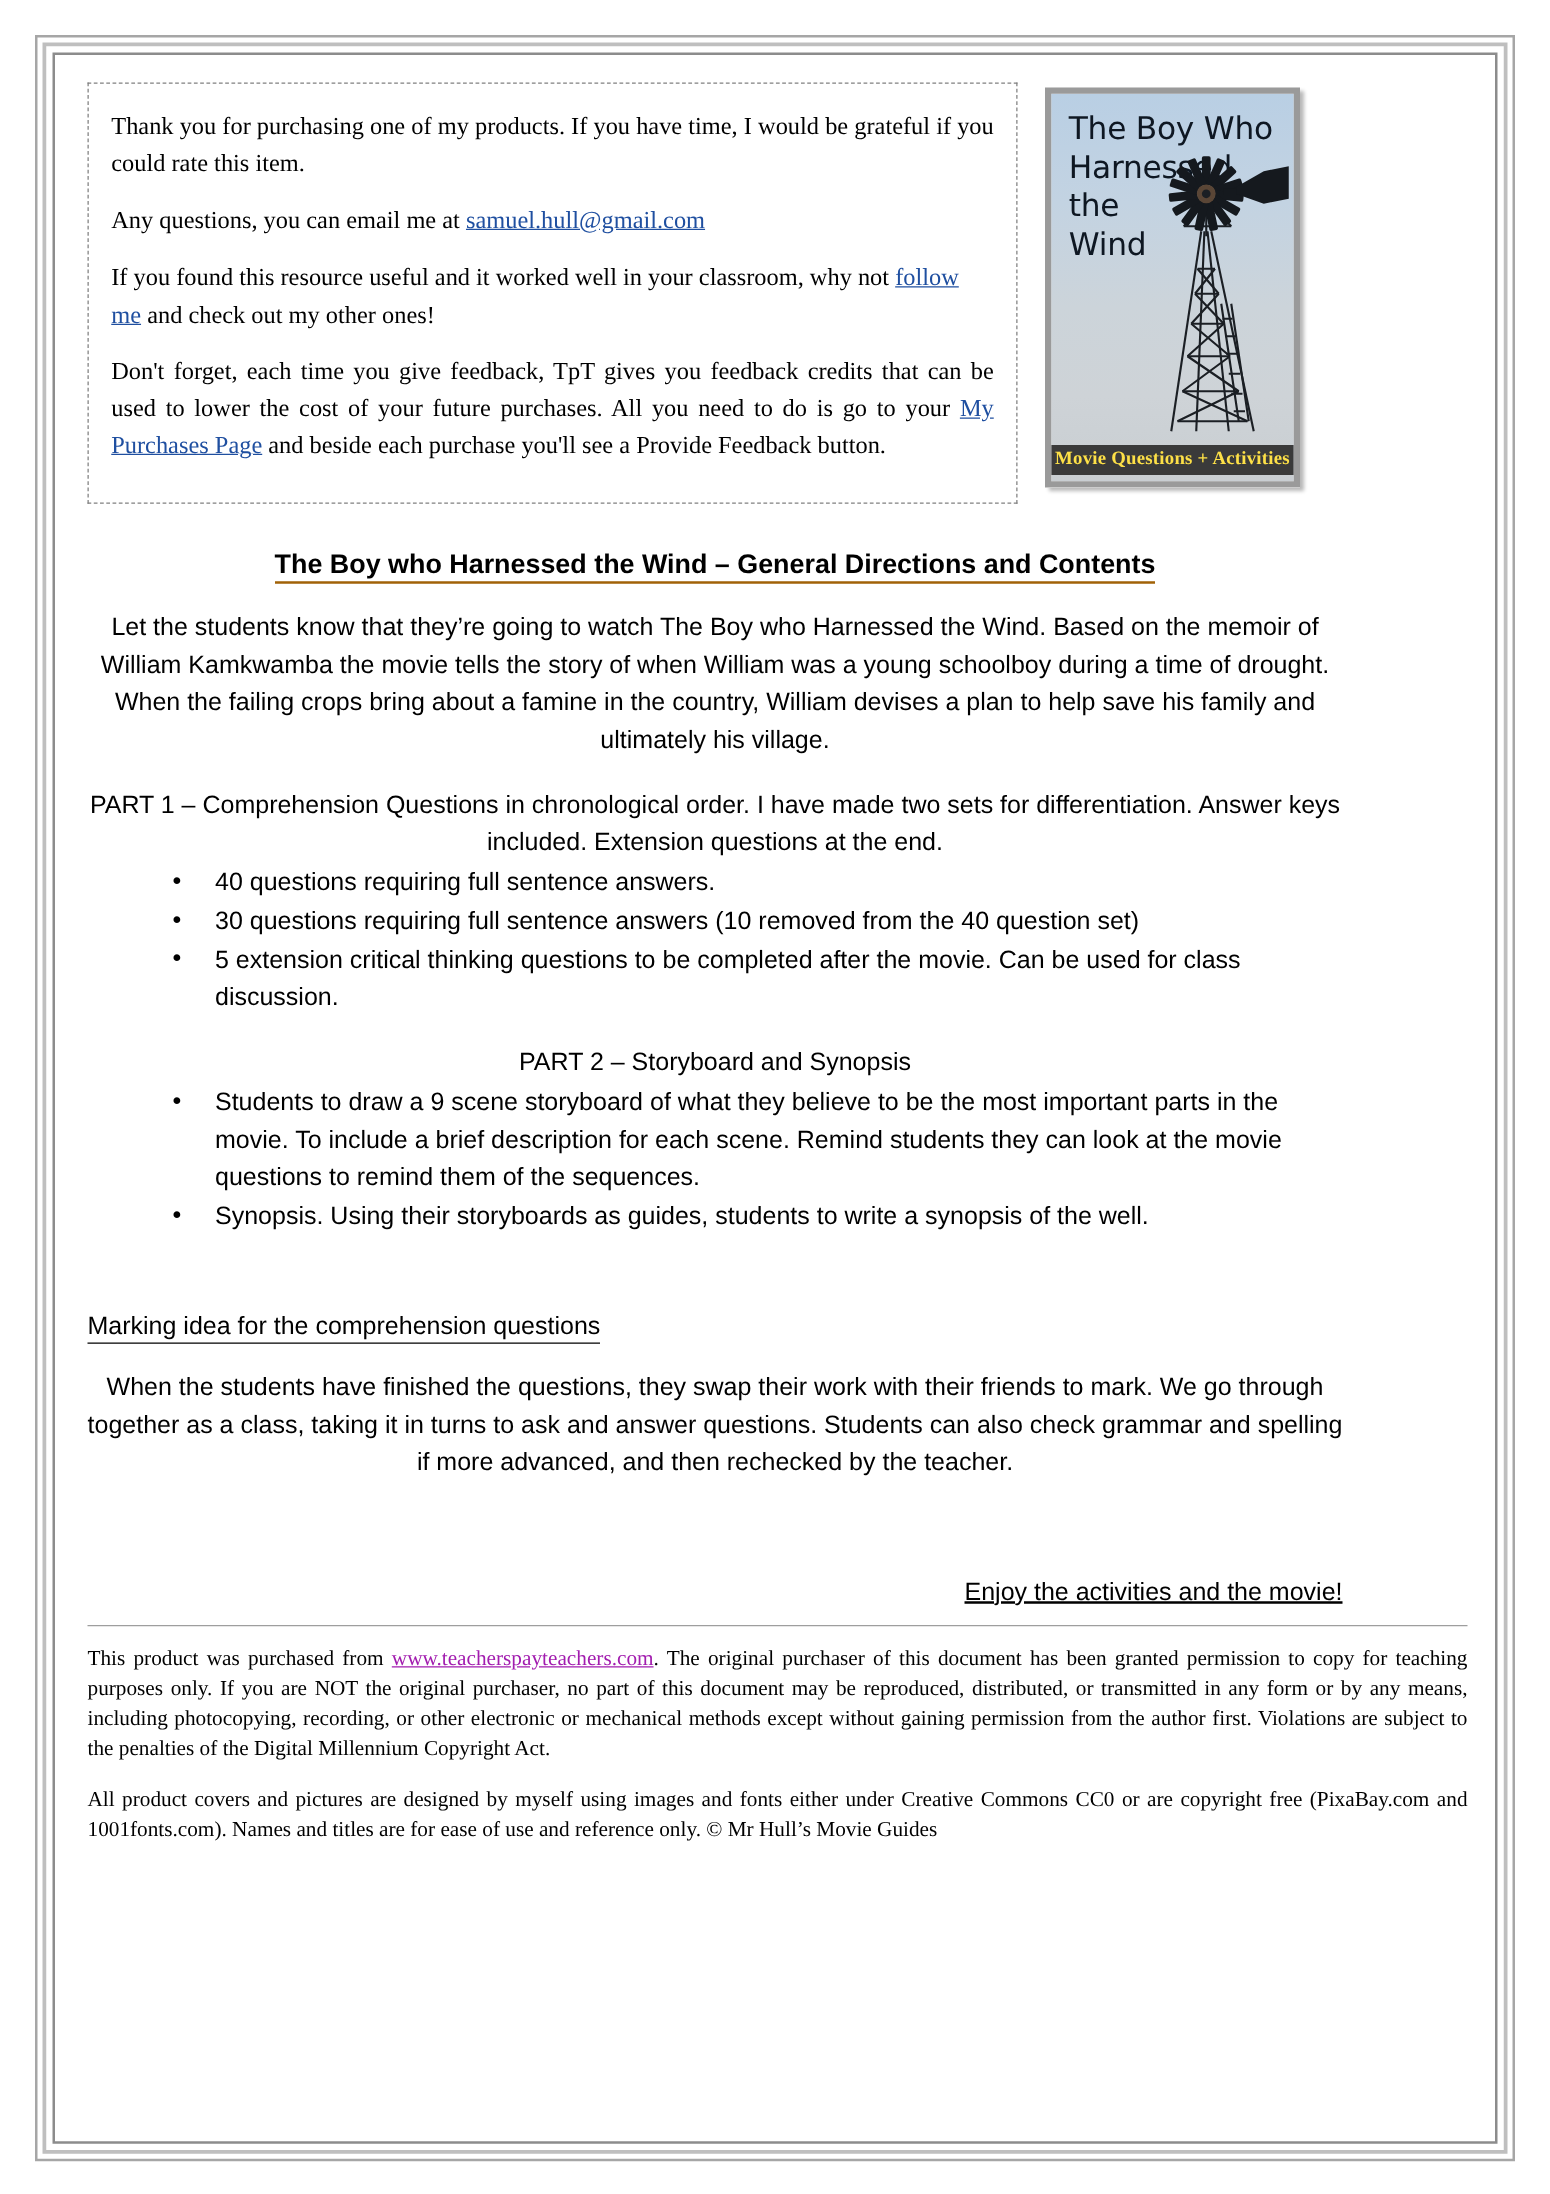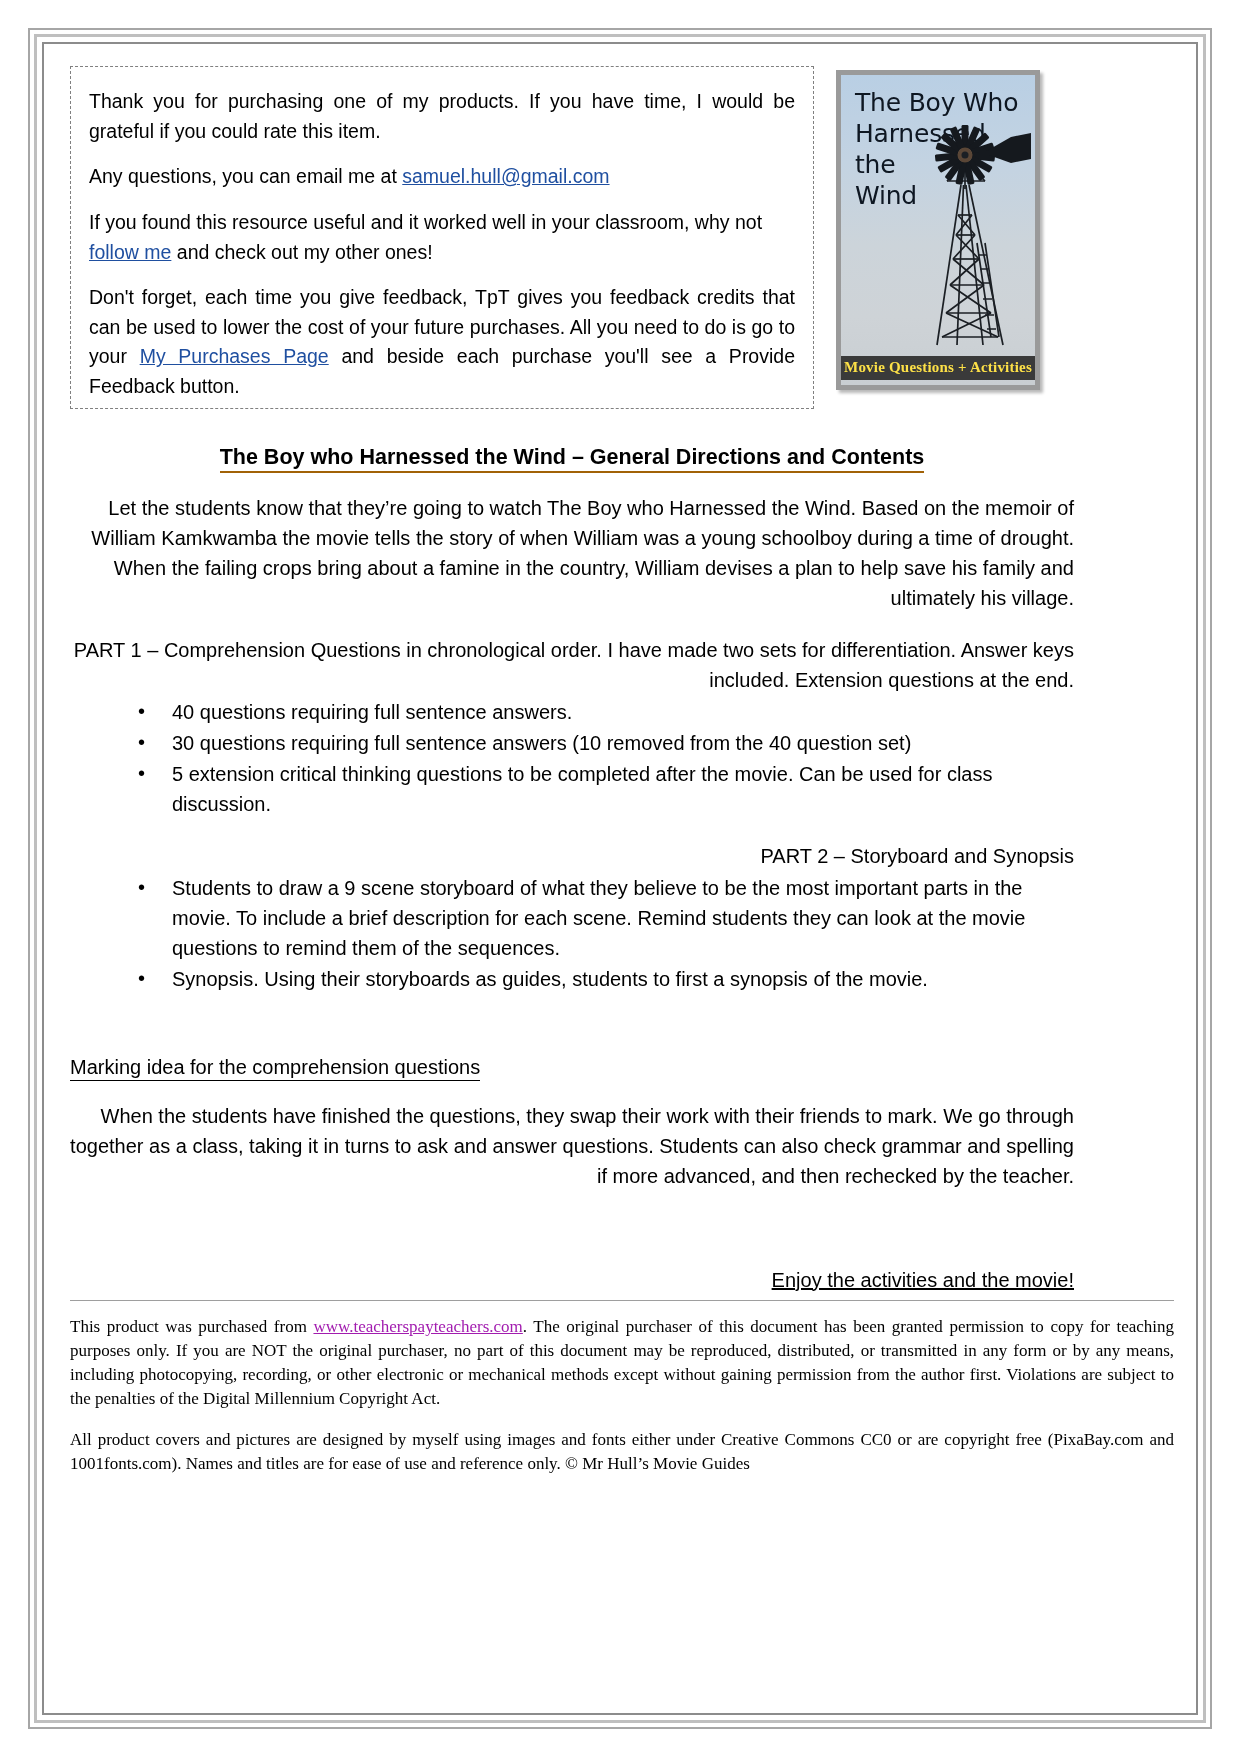--- a/index.html
+++ b/index.html
@@ -61,22 +61,23 @@
   
   .top-row {
     display: flex;
     align-items: flex-start;
     gap: 16px;
   }
   .credit-box {
     flex: 0 0 744px;
     border: 1px dashed #808080;
     box-sizing: border-box;
-    padding: 20px 18px 6px 18px;
+    padding: 20px 18px 30px 18px;
     min-height: 308px;
+    font-family: Liberation Serif, serif;
   }
   .credit-box p {
     margin: 0 0 16px 0;
     font-size: 19.5px;
     line-height: 1.52;
     color: #000;
     text-align: justify;
   }
   .credit-box p:last-child { margin-bottom: 0; }
   .credit-box p.nojust { text-align: left; }
@@ -145,21 +146,21 @@
   .doc-heading span {
     border-bottom: 2px solid #a16207;
     padding-bottom: 2px;
   }
 
   
   .body-p {
     font-size: 20px;
     line-height: 1.50;
     margin: 22px 0 0 0;
-    text-align: right;
+    text-align: center;
   }
   ul.bullets {
     margin: 2px 0 0 0;
     padding-left: 68px;
     list-style: none;
   }
   ul.bullets li {
     font-size: 20px;
     line-height: 1.50;
     position: relative;
@@ -340,21 +341,21 @@
     <p class="body-p">PART 1 – Comprehension Questions in chronological order. I have made two sets for differentiation. Answer keys included. Extension questions at the end.</p>
     <ul class="bullets">
       <li>40 questions requiring full sentence answers.</li>
       <li>30 questions requiring full sentence answers (10 removed from the 40 question set)</li>
       <li>5 extension critical thinking questions to be completed after the movie. Can be used for class discussion.</li>
     </ul>
 
     <p class="body-p">PART 2 – Storyboard and Synopsis</p>
     <ul class="bullets">
       <li>Students to draw a 9 scene storyboard of what they believe to be the most important parts in the movie. To include a brief description for each scene. Remind students they can look at the movie questions to remind them of the sequences.</li>
-      <li>Synopsis. Using their storyboards as guides, students to first a synopsis of the movie.</li>
+      <li>Synopsis. Using their storyboards as guides, students to write a synopsis of the well.</li>
     </ul>
 
     <p class="section-underline"><span>Marking idea for the comprehension questions</span></p>
 
     <p class="body-p">When the students have finished the questions, they swap their work with their friends to mark. We go through together as a class, taking it in turns to ask and answer questions. Students can also check grammar and spelling if more advanced, and then rechecked by the teacher.</p>
 
     <p class="center-line">Enjoy the activities and the movie!</p>
   </div>
 
   <div class="footer">

